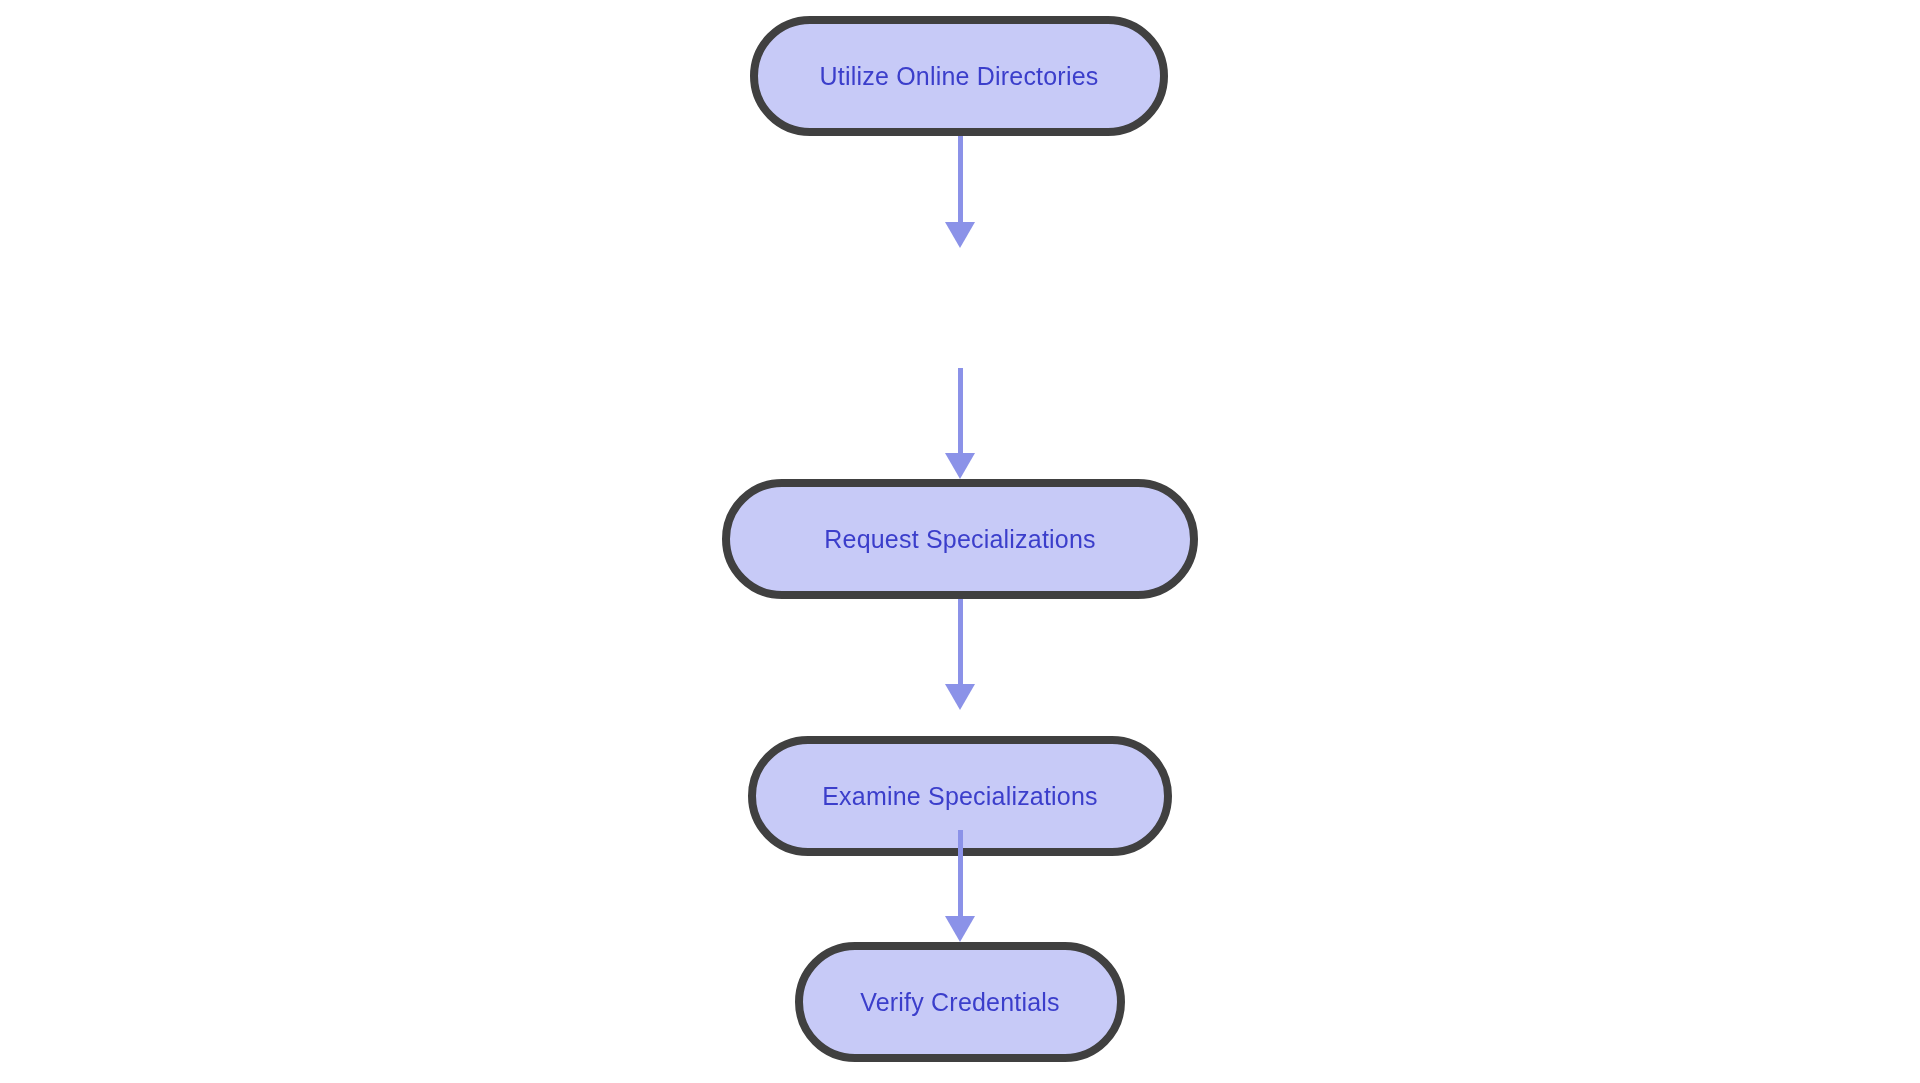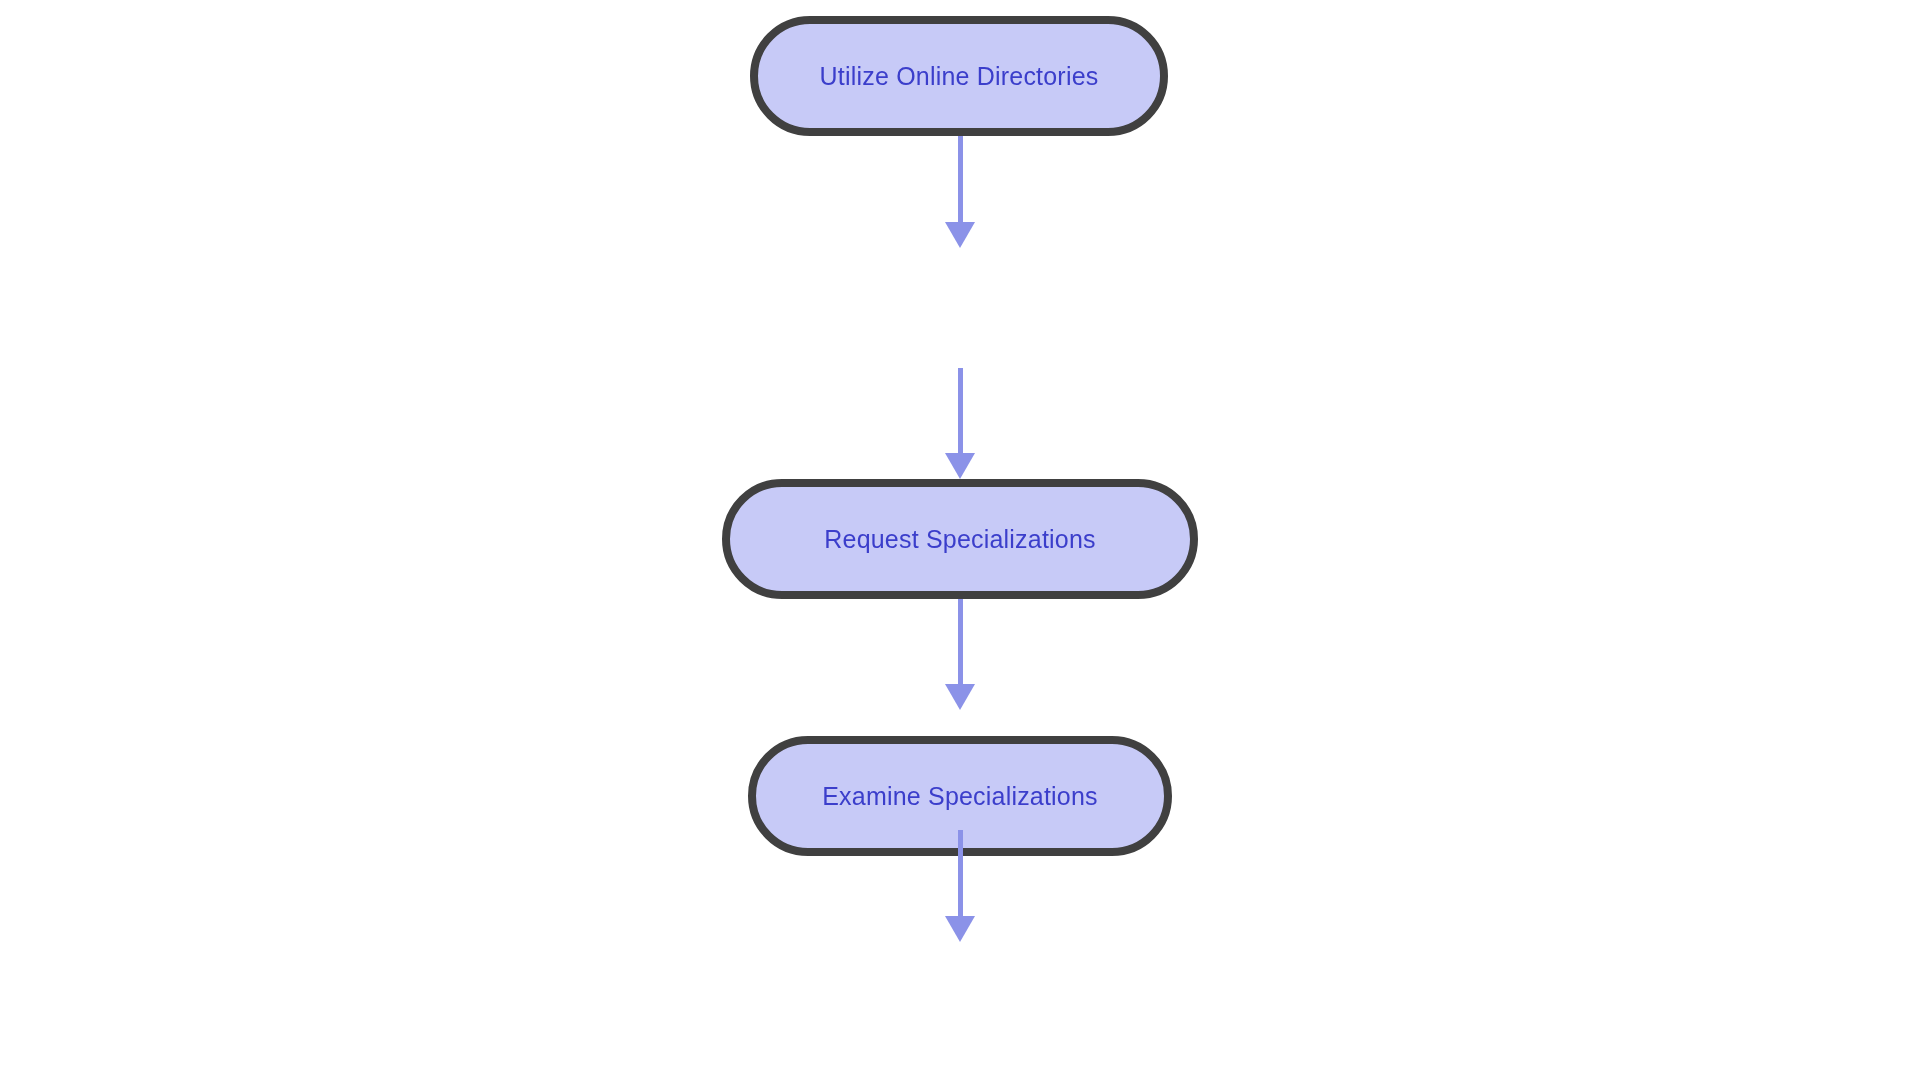--- a/index.html
+++ b/index.html
@@ -98,14 +98,17 @@
 
   <div class="node node-4">
     <span class="node-label">Examine Specializations</span>
   </div>
 
   <div class="arrow arrow-4">
     <div class="stem"></div>
     <div class="head"></div>
   </div>
 
+  <div class="node node-5">
+    <span class="node-label">Verify Credentials</span>
+  </div>
 
 </div>
 
 </body></html>

